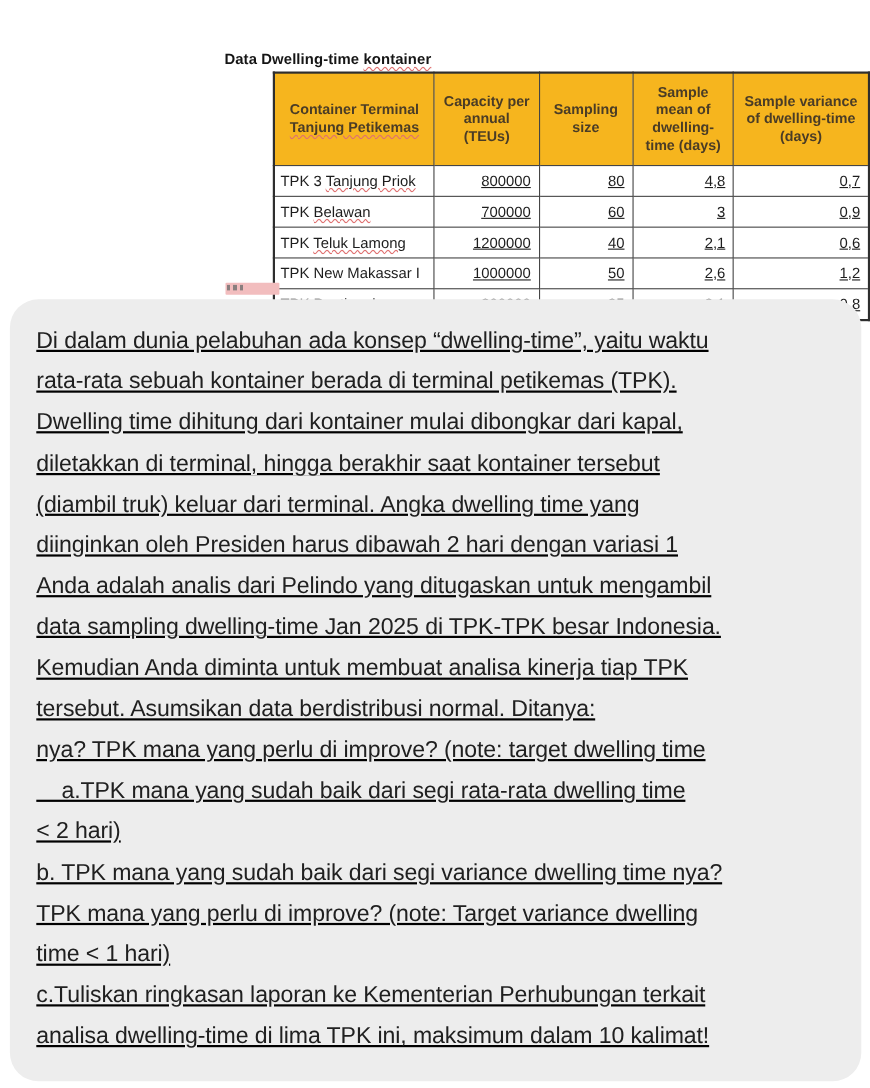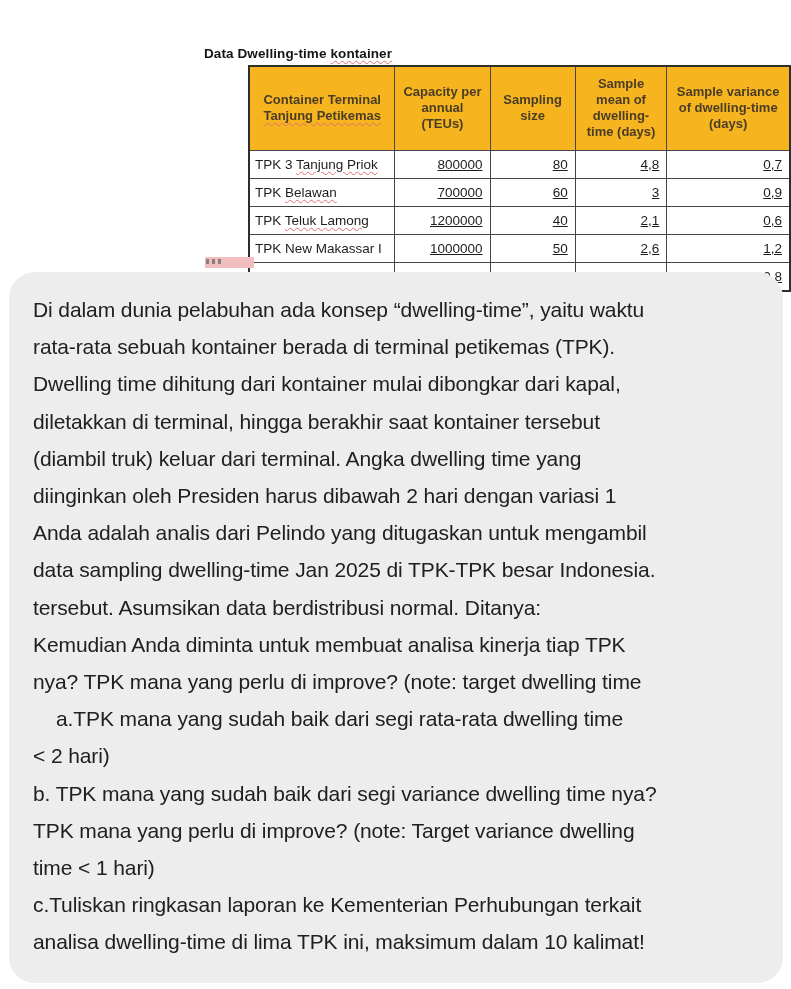--- a/index.html
+++ b/index.html
@@ -56,20 +56,21 @@
     opacity:0.8;
   }
 
   
   .card {
     position:absolute; left:9px; top:272px;
     width:774px; height:711px;
     background:#EDEDED;
     border-radius:26px;
     padding:19px 24px 0 24px;
+    text-decoration:underline;
   }
   .text-line {
     font-size:21px; line-height:37.2px; color:#202020;
     white-space:pre; letter-spacing:-0.1px;
   }
 </style>
 </head>
 <body>
 
 <div class="table-wrap">
@@ -136,22 +137,22 @@
 
 <div class="card">
   <div class="text-line">Di dalam dunia pelabuhan ada konsep “dwelling-time”, yaitu waktu</div>
   <div class="text-line">rata-rata sebuah kontainer berada di terminal petikemas (TPK).</div>
   <div class="text-line">Dwelling time dihitung dari kontainer mulai dibongkar dari kapal,</div>
   <div class="text-line">diletakkan di terminal, hingga berakhir saat kontainer tersebut</div>
   <div class="text-line">(diambil truk) keluar dari terminal. Angka dwelling time yang</div>
   <div class="text-line">diinginkan oleh Presiden harus dibawah 2 hari dengan variasi 1</div>
   <div class="text-line">Anda adalah analis dari Pelindo yang ditugaskan untuk mengambil</div>
   <div class="text-line">data sampling dwelling-time Jan 2025 di TPK-TPK besar Indonesia.</div>
+  <div class="text-line">Kemudian Anda diminta untuk membuat analisa kinerja tiap TPK</div>
   <div class="text-line">tersebut. Asumsikan data berdistribusi normal. Ditanya:</div>
-  <div class="text-line">Kemudian Anda diminta untuk membuat analisa kinerja tiap TPK</div>
   <div class="text-line">nya? TPK mana yang perlu di improve? (note: target dwelling time</div>
   <div class="text-line">    a.TPK mana yang sudah baik dari segi rata-rata dwelling time</div>
   <div class="text-line">&lt; 2 hari)</div>
   <div class="text-line">b. TPK mana yang sudah baik dari segi variance dwelling time nya?</div>
   <div class="text-line">TPK mana yang perlu di improve? (note: Target variance dwelling</div>
   <div class="text-line">time &lt; 1 hari)</div>
   <div class="text-line">c.Tuliskan ringkasan laporan ke Kementerian Perhubungan terkait</div>
   <div class="text-line">analisa dwelling-time di lima TPK ini, maksimum dalam 10 kalimat!</div>
 </div>
 

